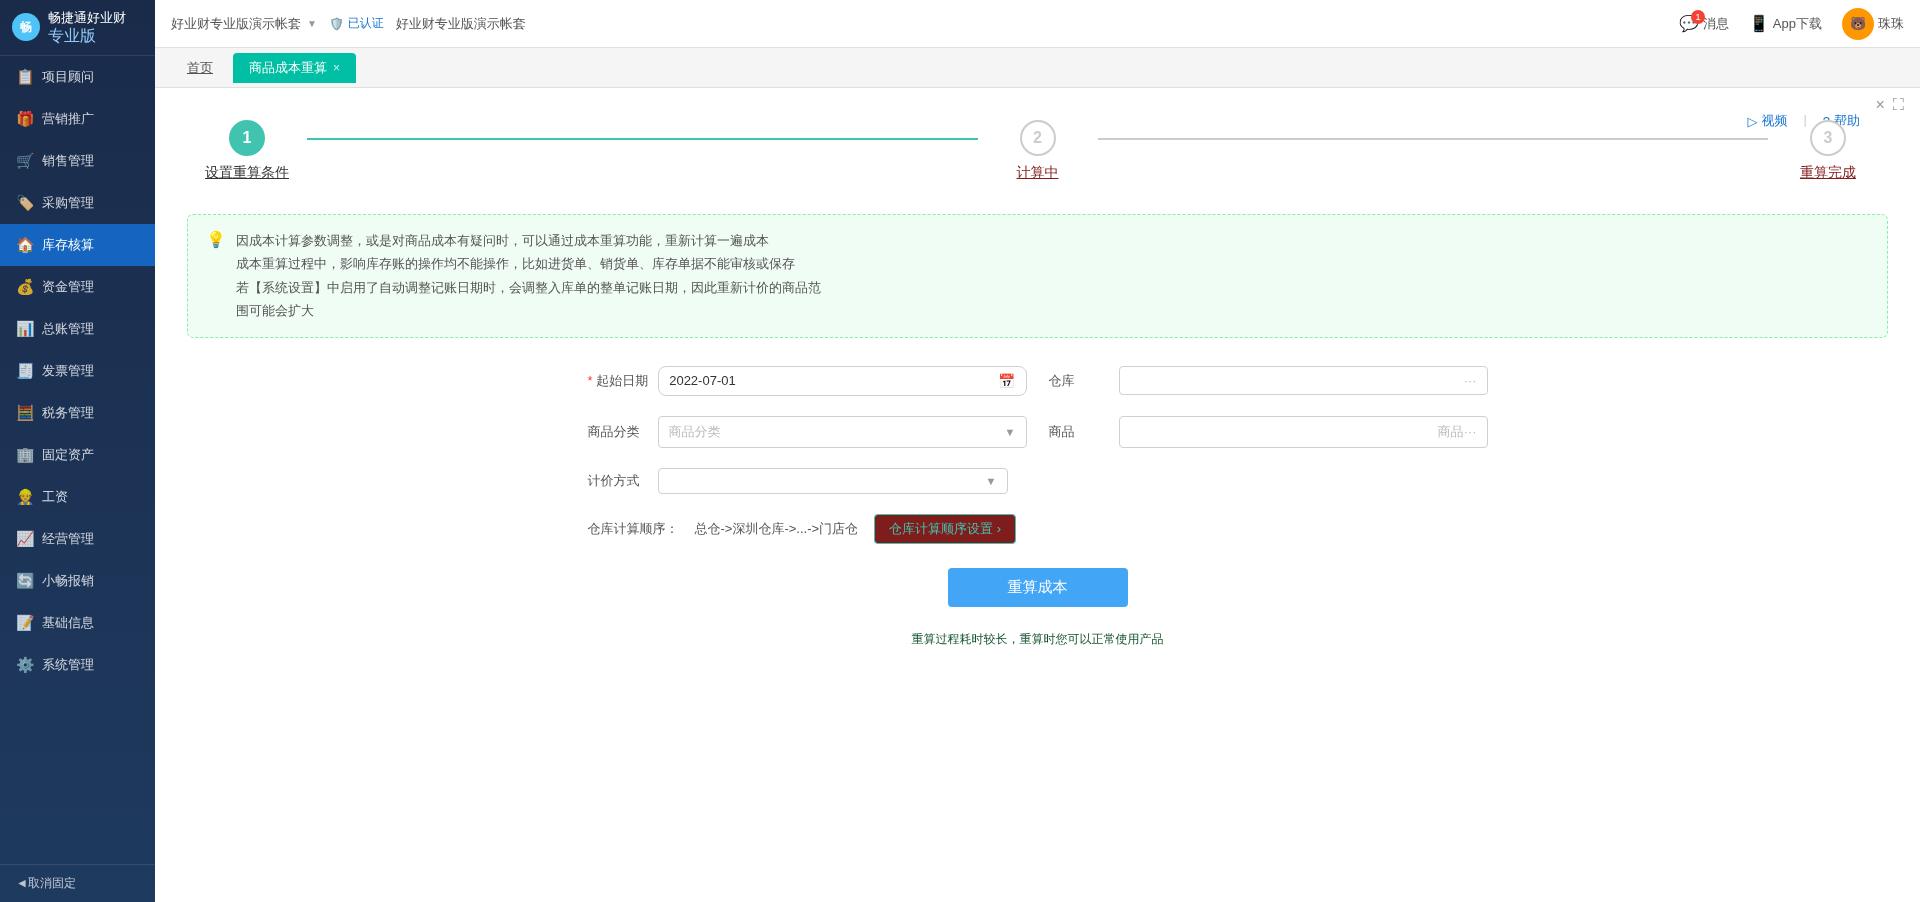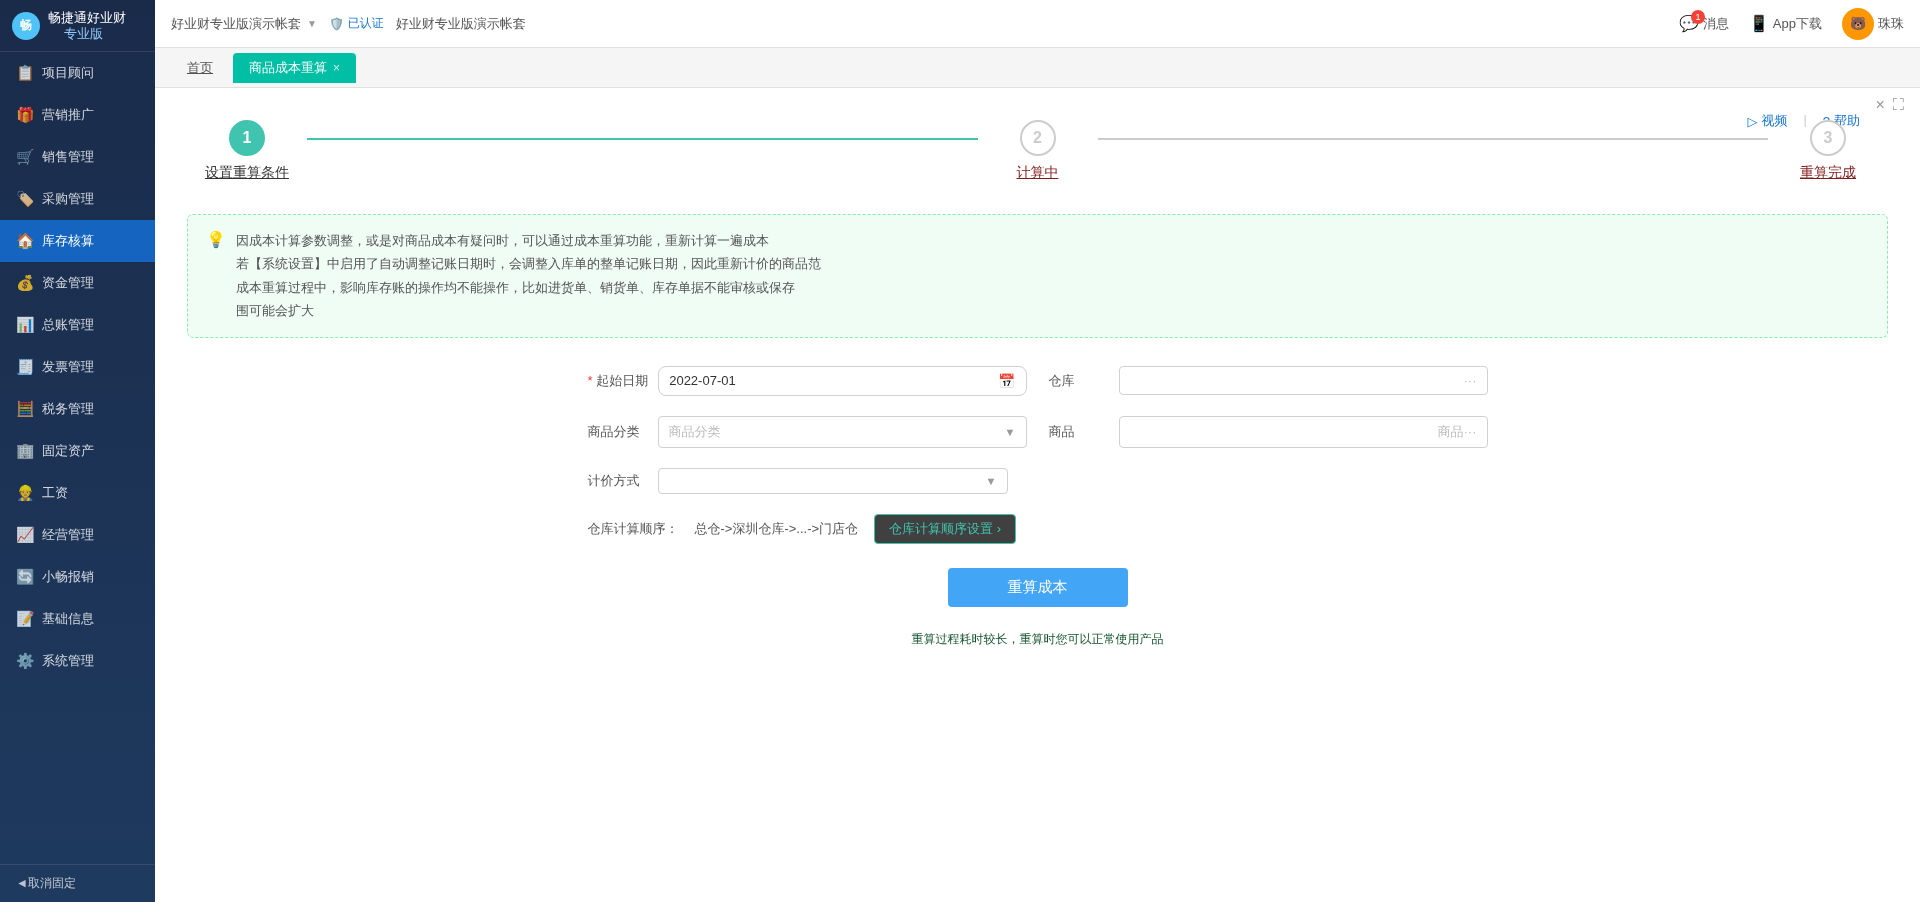--- a/index.html
+++ b/index.html
@@ -23,21 +23,21 @@
       border-bottom: 1px solid rgba(255,255,255,0.1);
     }
     .sidebar-logo-icon {
       width: 28px; height: 28px;
       background: #4fc3f7;
       border-radius: 50%;
       display: flex; align-items: center; justify-content: center;
       color: white; font-size: 12px; font-weight: bold;
     }
     .sidebar-logo-text { color: white; font-size: 13px; line-height: 1.2; }
-    .sidebar-logo-text .sub { font-size: 13px; color: #90caf9; margin-left: 16px; }
+    .sidebar-logo-text .sub { font-size: 16px; color: #90caf9; }
     .sidebar-scroll { flex: 1; overflow-y: auto; overflow-x: hidden; }
     .sidebar-scroll::-webkit-scrollbar { width: 3px; }
     .sidebar-scroll::-webkit-scrollbar-thumb { background: rgba(255,255,255,0.2); }
     .sidebar-item {
       display: flex; align-items: center; gap: 8px;
       padding: 12px 16px;
       color: rgba(255,255,255,0.8);
       cursor: pointer;
       font-size: 13px;
       transition: background 0.2s;
@@ -221,21 +221,21 @@
       cursor: pointer;
     }
 
     .warehouse-order-row {
       display: flex; align-items: center; gap: 16px;
       margin-bottom: 24px;
     }
     .warehouse-order-label { font-size: 13px; color: #555; white-space: nowrap; }
     .warehouse-order-value { font-size: 13px; color: #555; }
     .warehouse-order-btn {
-      background: #404040; border: 1px solid #40c4b0; color: #40c4b0;
+      background: #7f1d1d; border: 1px solid #40c4b0; color: #40c4b0;
       border-radius: 4px; padding: 5px 14px; font-size: 13px;
       cursor: pointer; display: flex; align-items: center; gap: 4px;
     }
 
     
     .recalc-btn-wrap { display: flex; flex-direction: column; align-items: center; gap: 24px; margin-top: 8px; }
     .recalc-btn {
       background: #42a5f5; color: white;
       border: none; border-radius: 4px;
       padding: 10px 60px; font-size: 15px;
@@ -416,22 +416,22 @@
           <span>3</span>
         </div>
         <div class="step-label pending">重算完成</div>
       </div>
     </div>
 
     <div class="info-box">
       <span class="info-icon">💡</span>
       <div class="info-text">
         <div>因成本计算参数调整，或是对商品成本有疑问时，可以通过成本重算功能，重新计算一遍成本</div>
+        <div>成本重算过程中，影响库存账的操作均不能操作，比如进货单、销货单、库存单据不能审核或保存</div>
         <div>若【系统设置】中启用了自动调整记账日期时，会调整入库单的整单记账日期，因此重新计价的商品范</div>
-        <div>成本重算过程中，影响库存账的操作均不能操作，比如进货单、销货单、库存单据不能审核或保存</div>
         <div>围可能会扩大</div>
       </div>
     </div>
 
     <div class="form-area">
 
       <div class="form-row">
         <div class="form-group">
           <span class="form-label required">起始日期</span>
           <div class="form-input">

